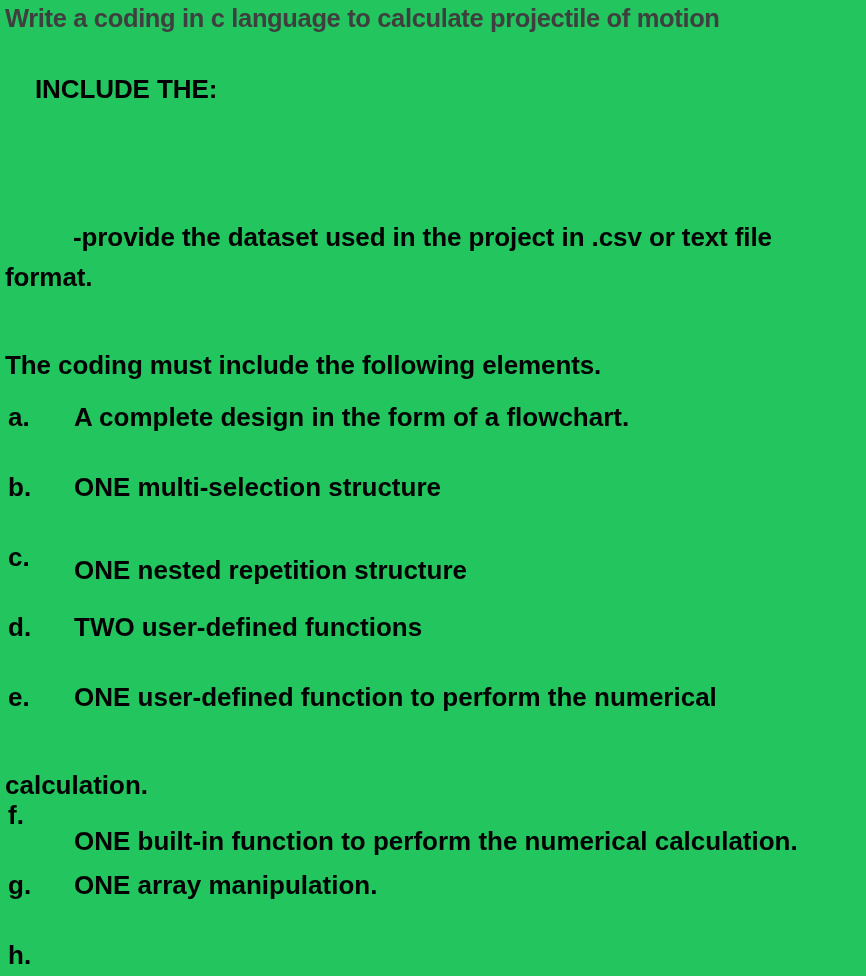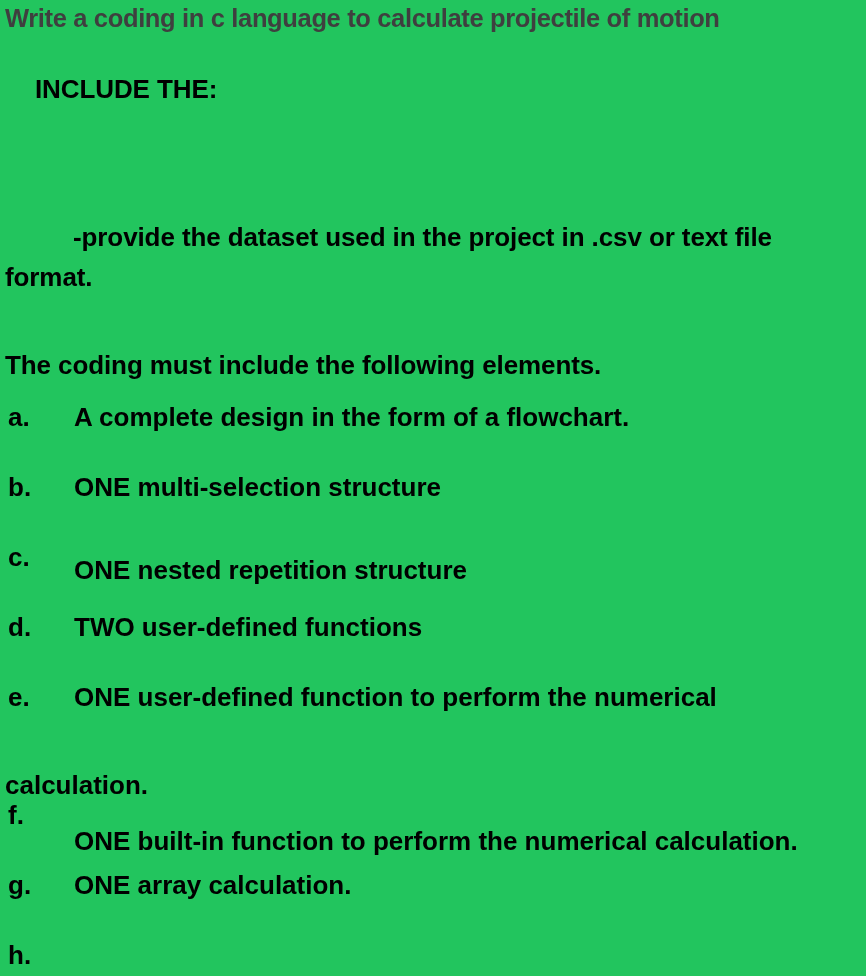--- a/index.html
+++ b/index.html
@@ -134,20 +134,20 @@
     <span class="list-cont" style="top: 48px; color: rgb(0, 0, 0); margin-top: 40px;">calculation.</span>
   </div>
 
   <div class="list-row" style="top:802px;">
     <span class="list-marker" style="color: rgb(0, 0, 0);">f.</span>
     <span class="list-text" style="color: rgb(0, 0, 0); margin-top: 26px;">ONE built-in function to perform the numerical calculation.</span>
   </div>
 
   <div class="list-row" style="top:872px;">
     <span class="list-marker" style="color: rgb(0, 0, 0);">g.</span>
-    <span class="list-text" style="color: rgb(0, 0, 0);">ONE array calculation.</span>
+    <span class="list-text" style="color: rgb(0, 0, 0);">ONE array manipulation.</span>
   </div>
 
   <div class="list-row" style="top:942px;">
     <span class="list-marker" style="color: rgb(0, 0, 0);">h.</span>
   </div>
 
 </div>
 
 </body></html>

